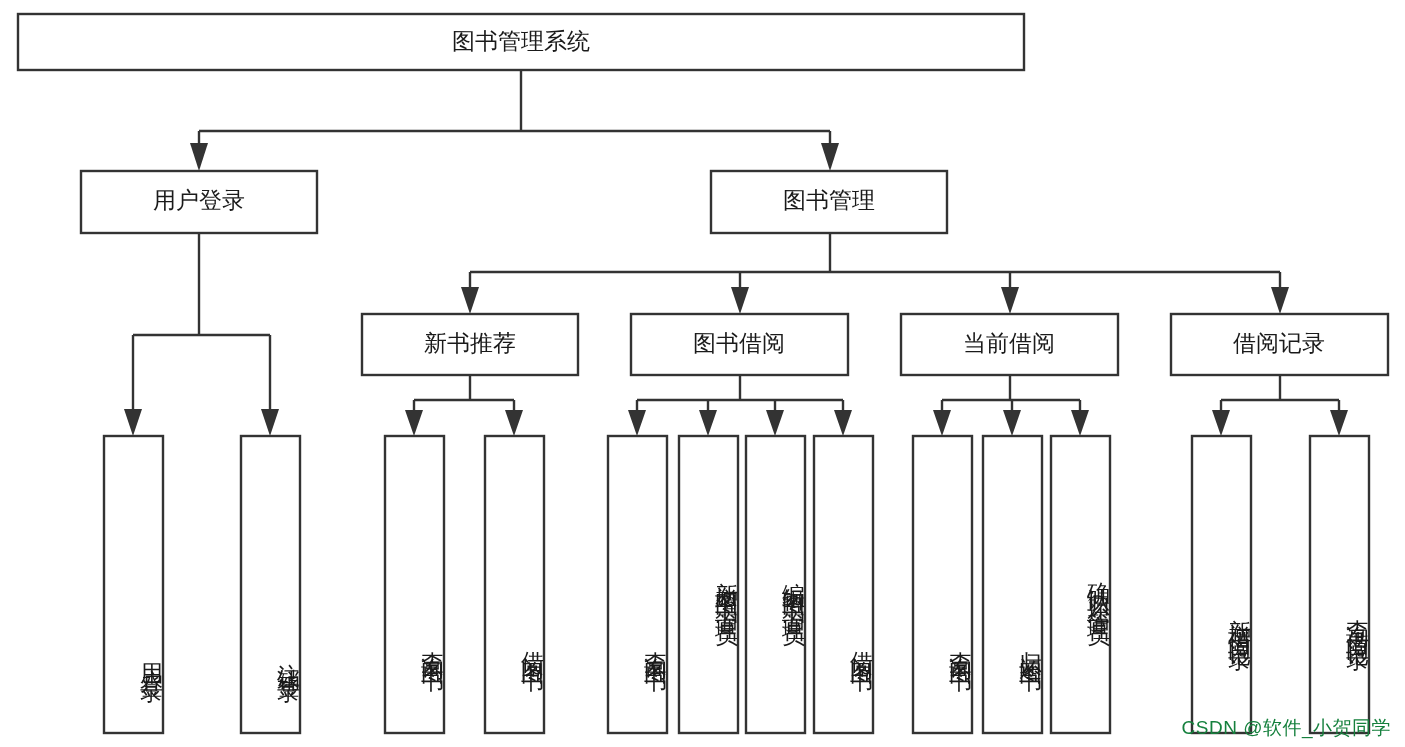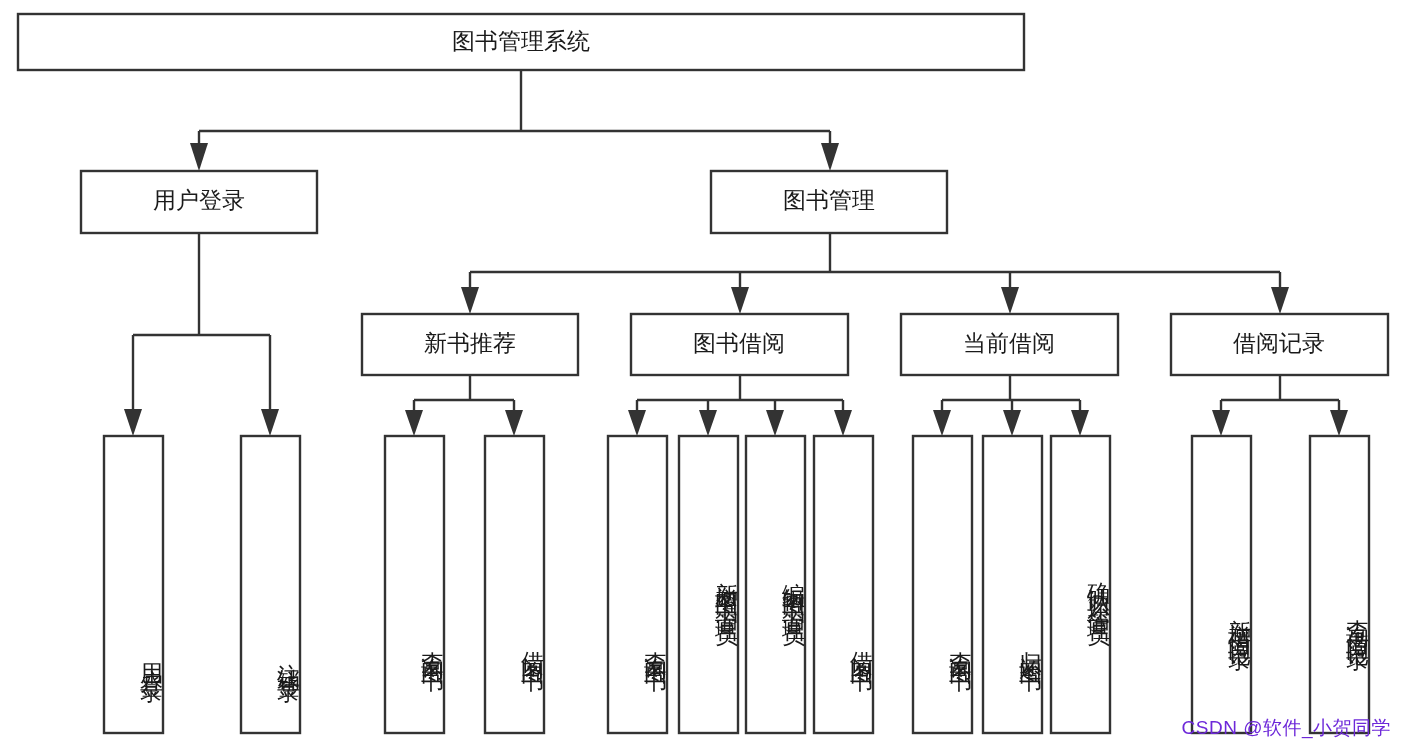--- a/index.html
+++ b/index.html
@@ -68,21 +68,21 @@
     justify-content: center;
     white-space: nowrap;
     pointer-events: none;
   }
   .watermark {
     position: absolute;
     right: 14px;
     bottom: 6px;
     font-family: "Liberation Sans", "DejaVu Sans", sans-serif;
     font-size: 19px;
-    color: #6d28d9;
+    color: #15803d;
     letter-spacing: 0.5px;
     white-space: nowrap;
     user-select: none;
     margin-top: 19px;
   }
 </style>
 </head>
 <body>
 
 <div id="diagram-root">

